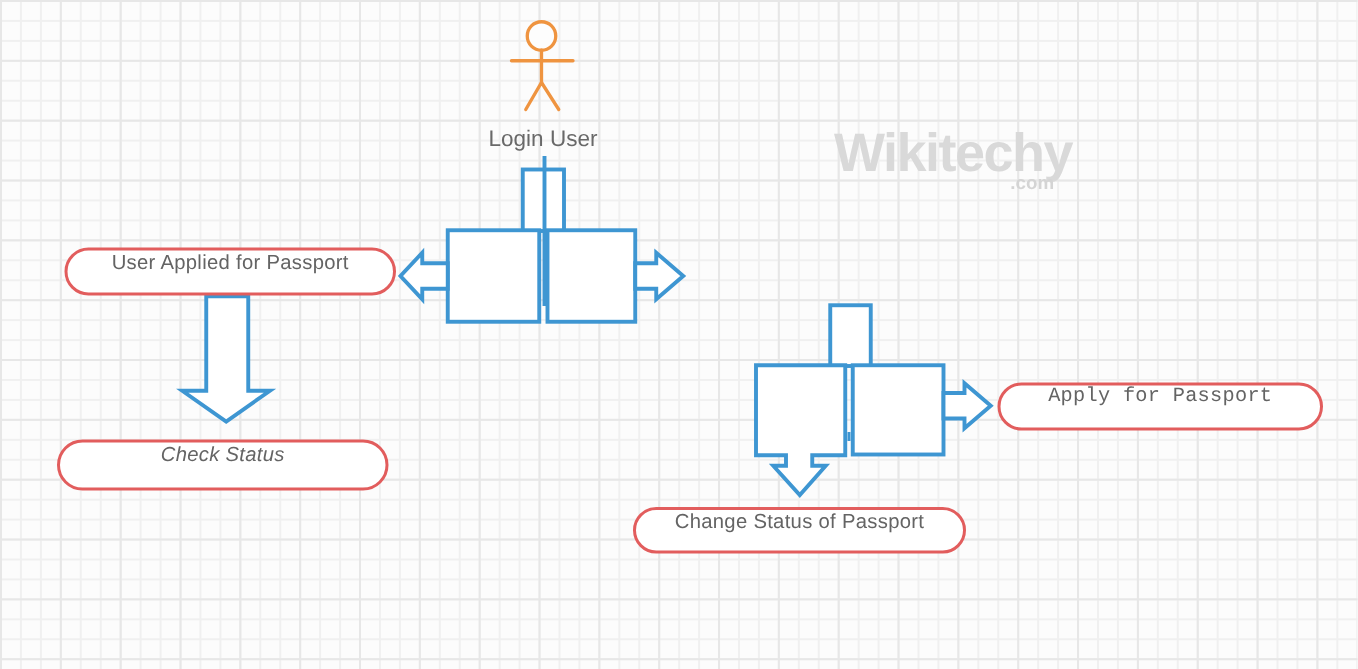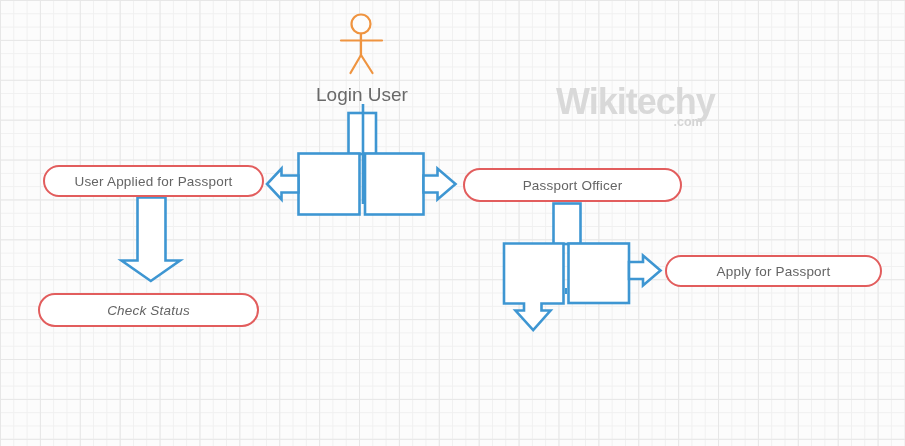--- a/index.html
+++ b/index.html
@@ -22,32 +22,32 @@
     position:absolute;left:556px;top:84px;z-index:1;
     color:#d9d9d9;font-weight:bold;font-size:36px;letter-spacing:-1px;
     line-height:1;white-space:nowrap;
   }
   .watermark .dotcom{
     position:absolute;right:12px;bottom:-8px;
     font-size:12.5px;font-weight:bold;letter-spacing:0;color:#d4d4d4;
   }
   .actor-label{
     position:absolute;left:302px;top:84px;width:120px;z-index:3;
-    text-align:center;font-size:19px;color:#696969;
+    text-align:center;font-size:15px;color:#696969;
   }
   .pill{
     position:absolute;z-index:4;
     background:#fff;border:2.5px solid #e25d5d;border-radius:20px;
-    display:flex;align-items:center;justify-content:center;
+    display:flex;align-items:flex-start;justify-content:center;
     font-size:13.5px;color:#646464;letter-spacing:.2px;white-space:nowrap;
   }
   .pill-user-applied   {left:43px;  top:165px; width:217px; height:28px;}
   .pill-check-status   {left:38px;  top:293px; width:217px; height:30px;font-style:italic;}
   .pill-passport-officer{left:463px;top:168px; width:215px; height:30px;}
-  .pill-apply-passport {left:665px; top:255px; width:213px; height:28px;}
+  .pill-apply-passport {left:665px; top:255px; width:213px; height:28px;font-family:Liberation Mono, monospace;}
   .pill-change-status  {left:422px; top:338px; width:218px; height:27px;}
 </style>
 </head>
 <body>
 
 <div class="canvas">
 
   <div class="watermark">
     <span>Wikitechy</span>
     <span class="dotcom">.com</span>
@@ -81,26 +81,26 @@
       <line x1="566" y1="288" x2="566" y2="294" stroke-width="2" fill="none"></line>
     </g>
   </svg>
 
   <div class="actor-label">Login User</div>
 
   <div class="pill pill-user-applied">
     <span>User Applied for Passport</span>
   </div>
 
-  <div class="pill pill-passport-officer">
-    <span>Passport Officer</span>
-  </div>
 
   <div class="pill pill-check-status">
     <span>Check Status</span>
   </div>
 
   <div class="pill pill-apply-passport">
     <span>Apply for Passport</span>
   </div>
 
+  <div class="pill pill-change-status">
+    <span>Change Status of Passport</span>
+  </div>
 
 </div>
 
 </body></html>

